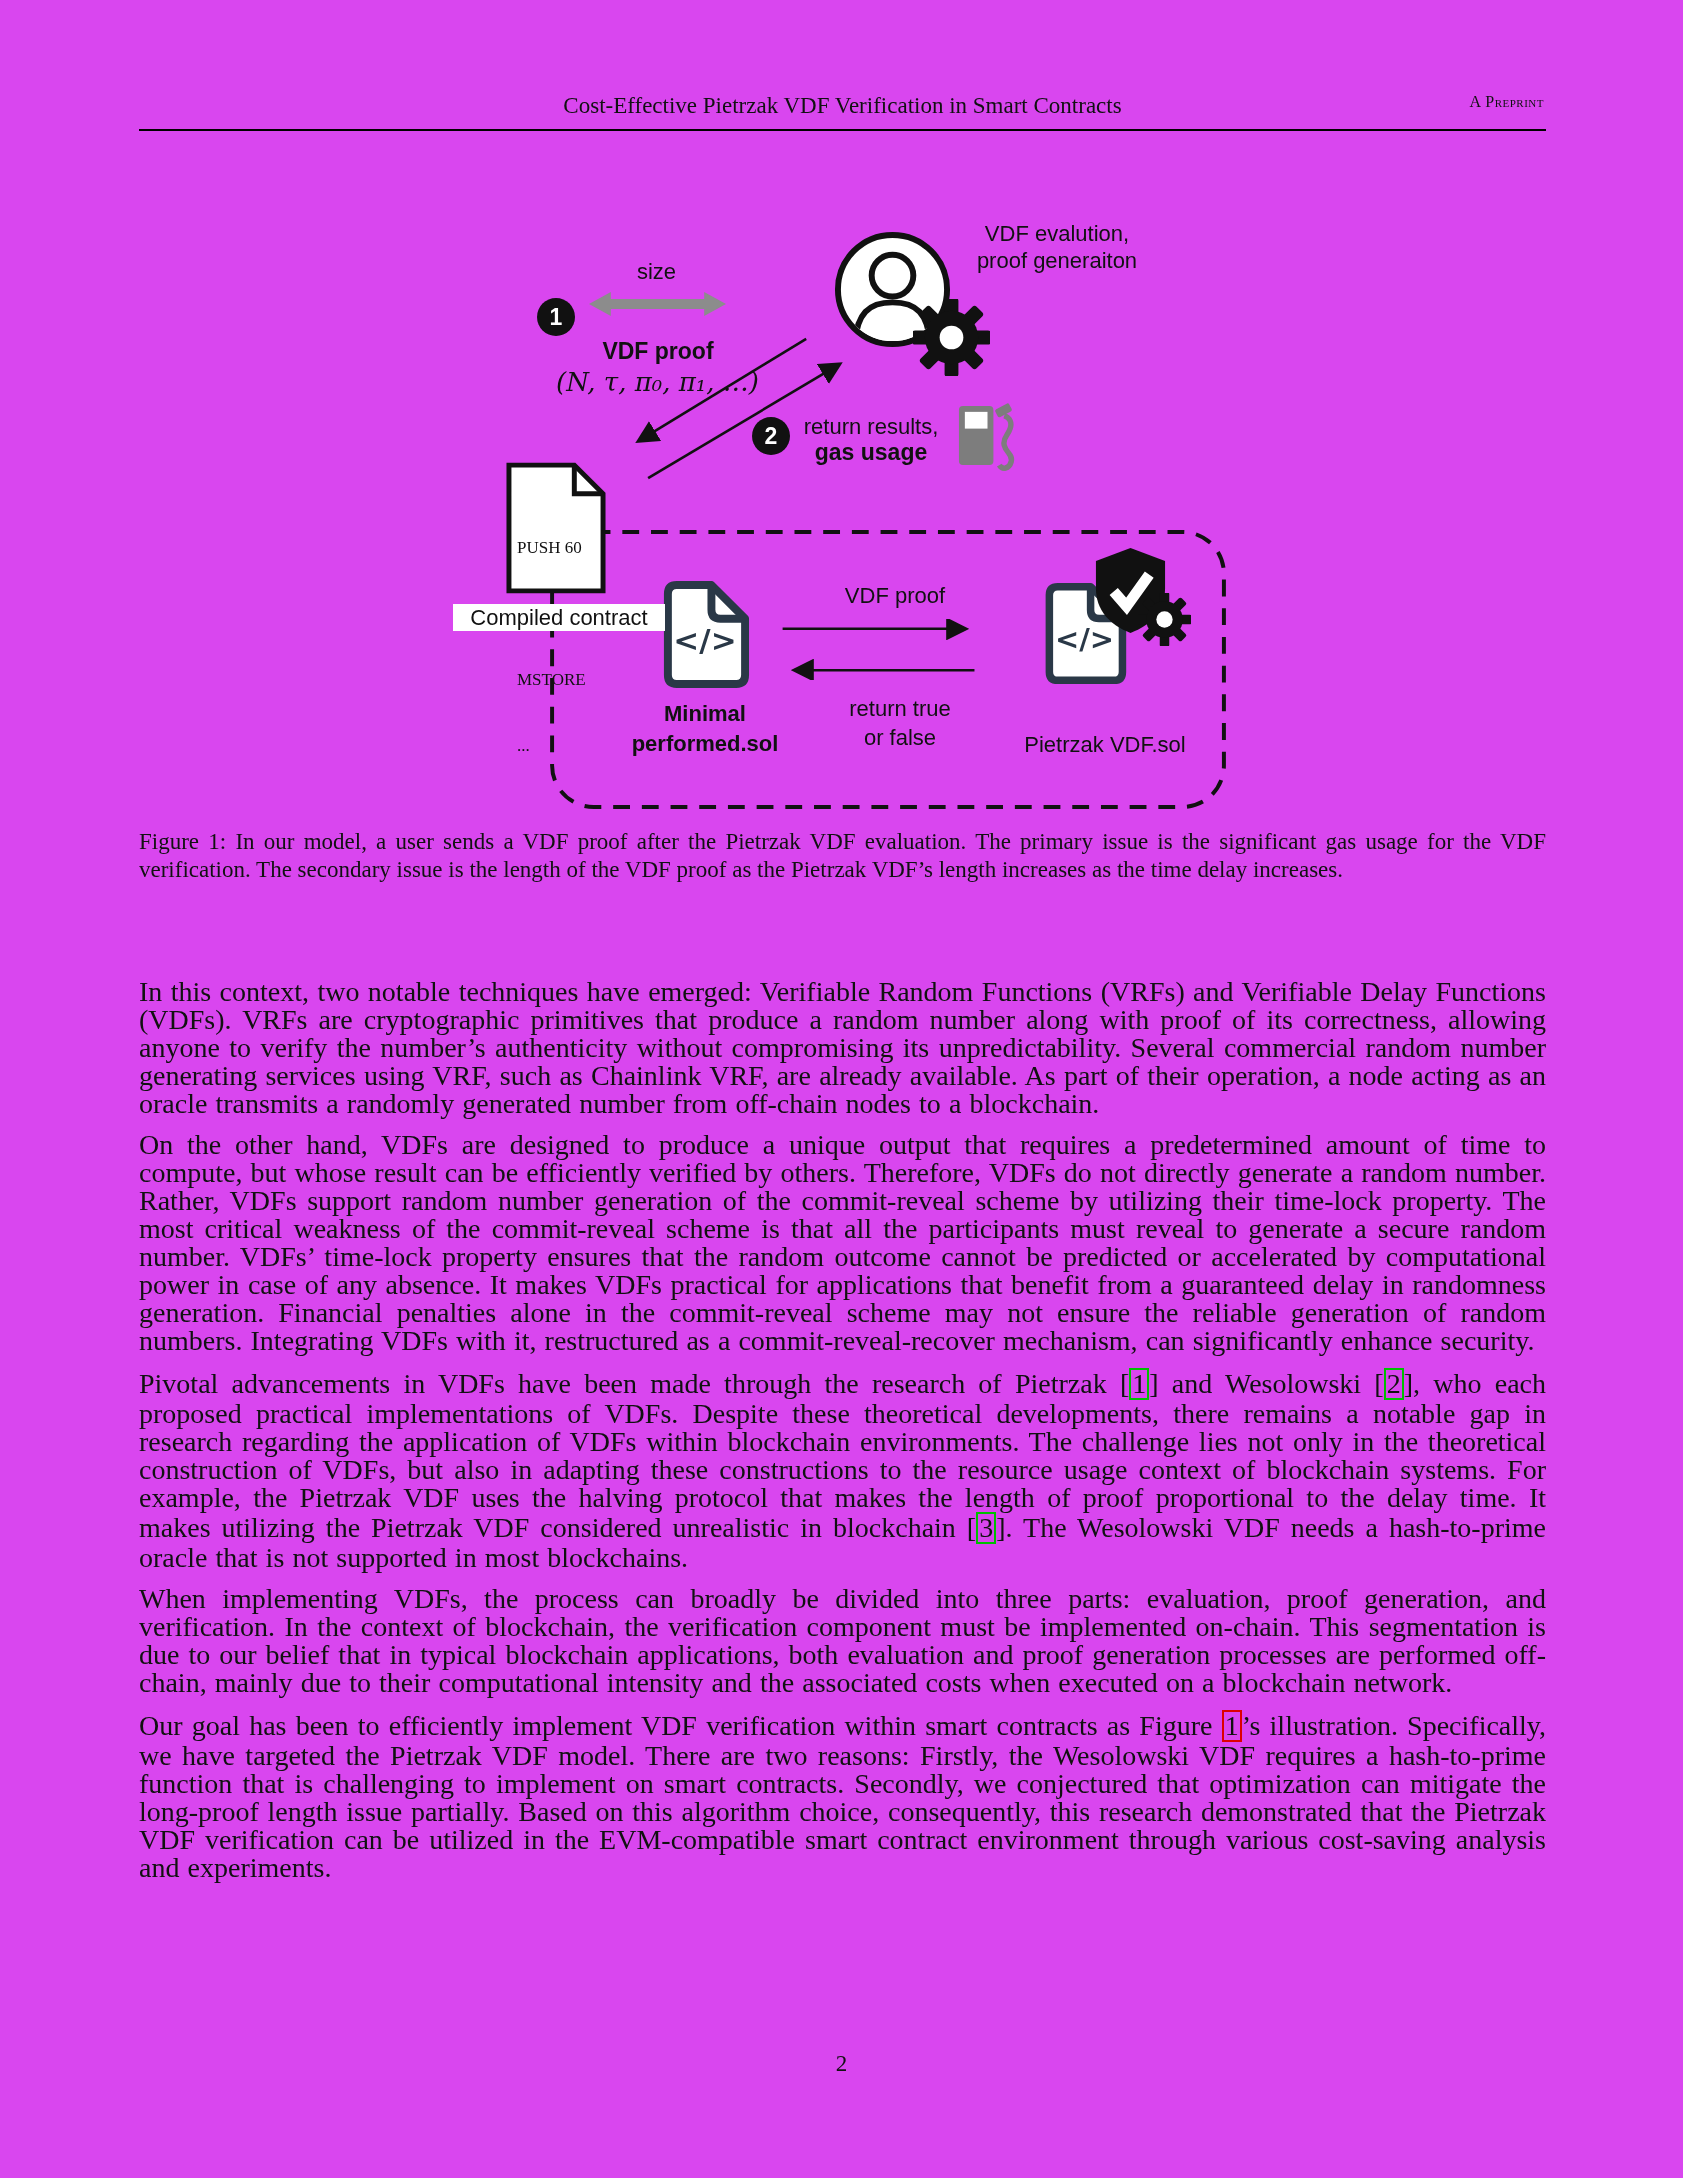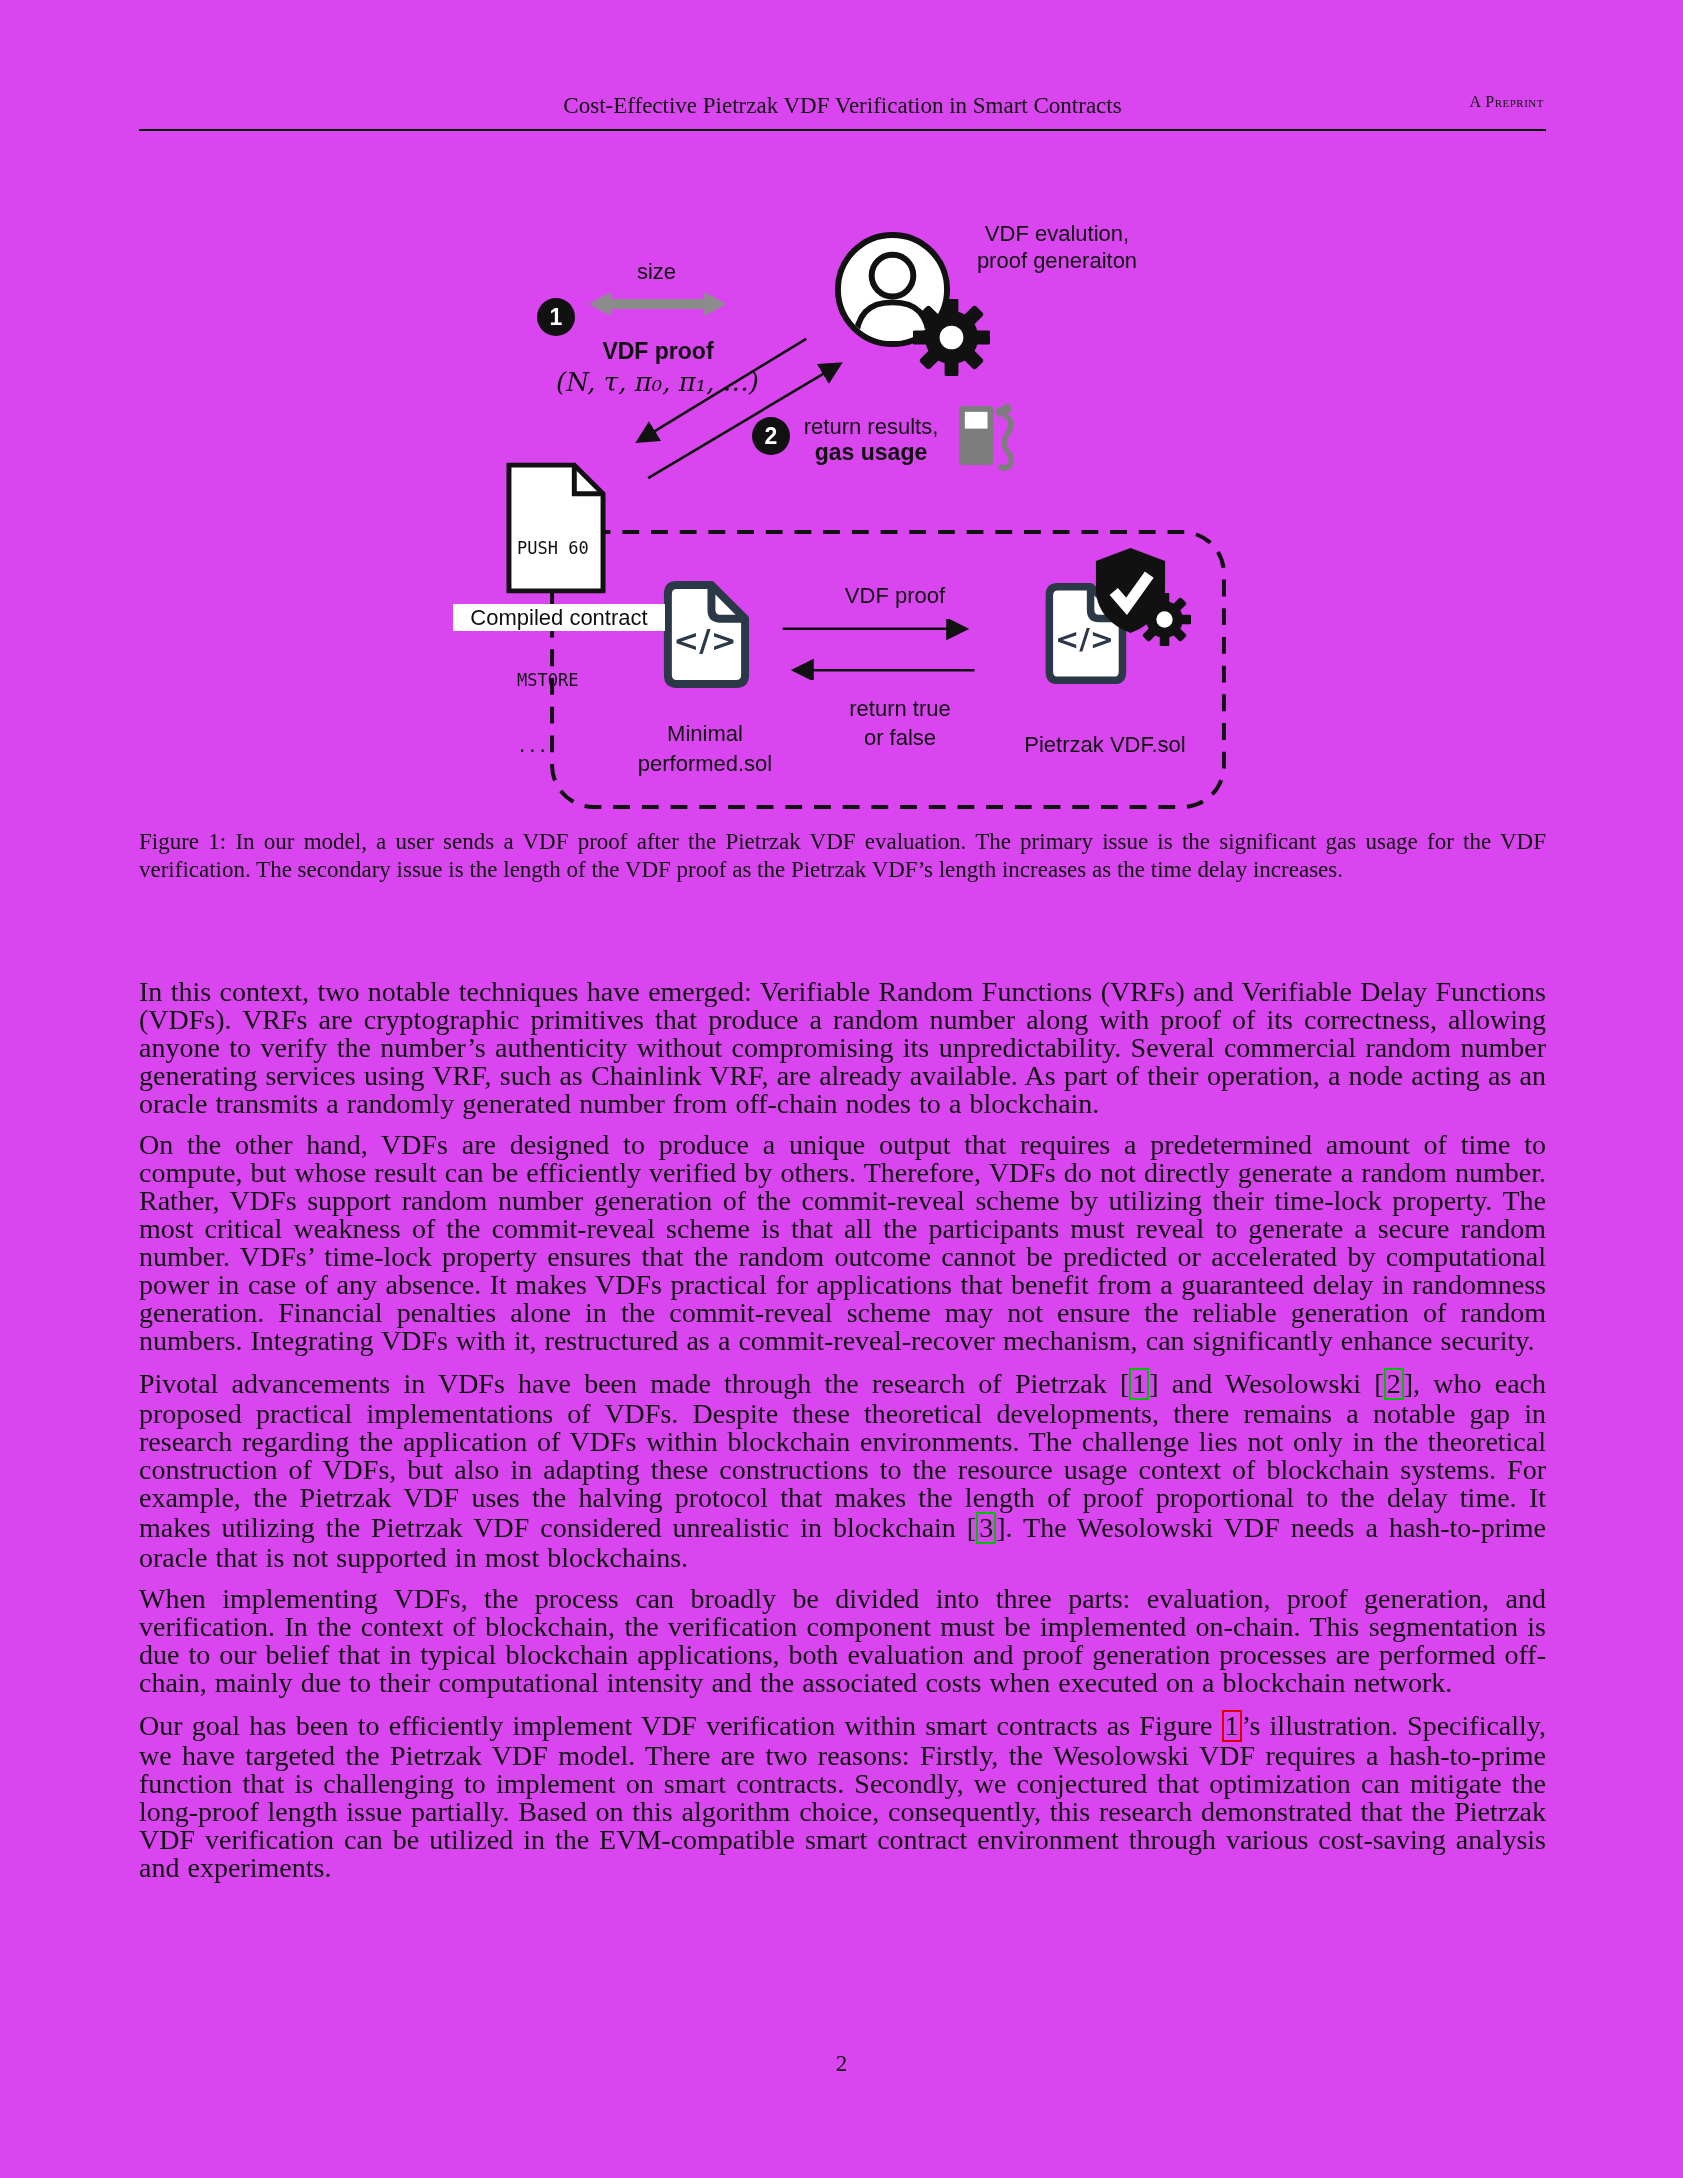--- a/index.html
+++ b/index.html
@@ -127,34 +127,34 @@
       <rect x="4" y="6" width="35" height="60" rx="4" fill="#7d7d7d"></rect>
       <rect x="10" y="12" width="23" height="17" fill="#fff"></rect>
       <rect x="41" y="6" width="16" height="9" rx="2" transform="rotate(-28 49 10)" fill="#7d7d7d"></rect>
       <path d="M50,16 c6,2 8,7 6,13 c-2,7 -8,9 -6,17 c2,8 9,9 7,17 c-2,7 -9,8 -12,3" fill="none" stroke="#7d7d7d" stroke-width="5.5"></path>
     </svg>
 
     <svg class="abs z2" style="left:139px;top:312px;" width="102" height="134" viewBox="0 0 103 135">
       <path d="M4,4 H70 L99,33 V131 H4 Z" fill="#fff" stroke="#111" stroke-width="5"></path>
       <path d="M70,4 V33 H99" fill="none" stroke="#111" stroke-width="5"></path>
     </svg>
-    <div class="codecard abs z3" style="left:151px;top:344px;">
+    <div class="codecard abs z3" style="left:151px;top:344px;font-family:Liberation Serif, serif;">
       <div>PUSH 60</div>
       <div>PUSH 40</div>
       <div>MSTORE</div>
       <div>...</div>
     </div>
     <div class="lbl abs z3 whitebg" style="left:87px;top:455px;width:204px;">Compiled contract</div>
 
     <svg class="abs z2" style="left:292px;top:429px;" width="94" height="113" viewBox="0 0 95 114">
       <path d="M10,16 Q10,7 19,7 H54 L88,41 V98 Q88,107 79,107 H19 Q10,107 10,98 Z" fill="#fff" stroke="#2a3847" stroke-width="8" stroke-linejoin="round"></path>
       <path d="M54,7 V32 Q54,41 63,41 H88" fill="none" stroke="#2a3847" stroke-width="8"></path>
     </svg>
     <div class="glyph abs z3" style="left:292px;top:473px;width:94px;font-size:31px;">&lt;/&gt;</div>
-    <div class="lbl abs z3" style="left:240px;top:570px;width:198px;line-height:30px;">
+    <div class="lbl abs z3" style="left:240px;top:550px;width:198px;line-height:30px;font-weight:bold;">
       <div>Minimal</div>
       <div>performed.sol</div>
     </div>
 
     <div class="lbl abs" style="left:450px;top:433px;width:158px;">VDF proof</div>
     <svg class="abs" style="left:411px;top:470px;" width="208" height="61" viewBox="0 0 210 62">
       <defs>
         <marker id="ah2" viewBox="0 0 10 10" refX="8" refY="5" markerWidth="9" markerHeight="9" orient="auto-start-reverse">
           <path d="M0,0 L10,5 L0,10 z" fill="#111"></path>
         </marker>

